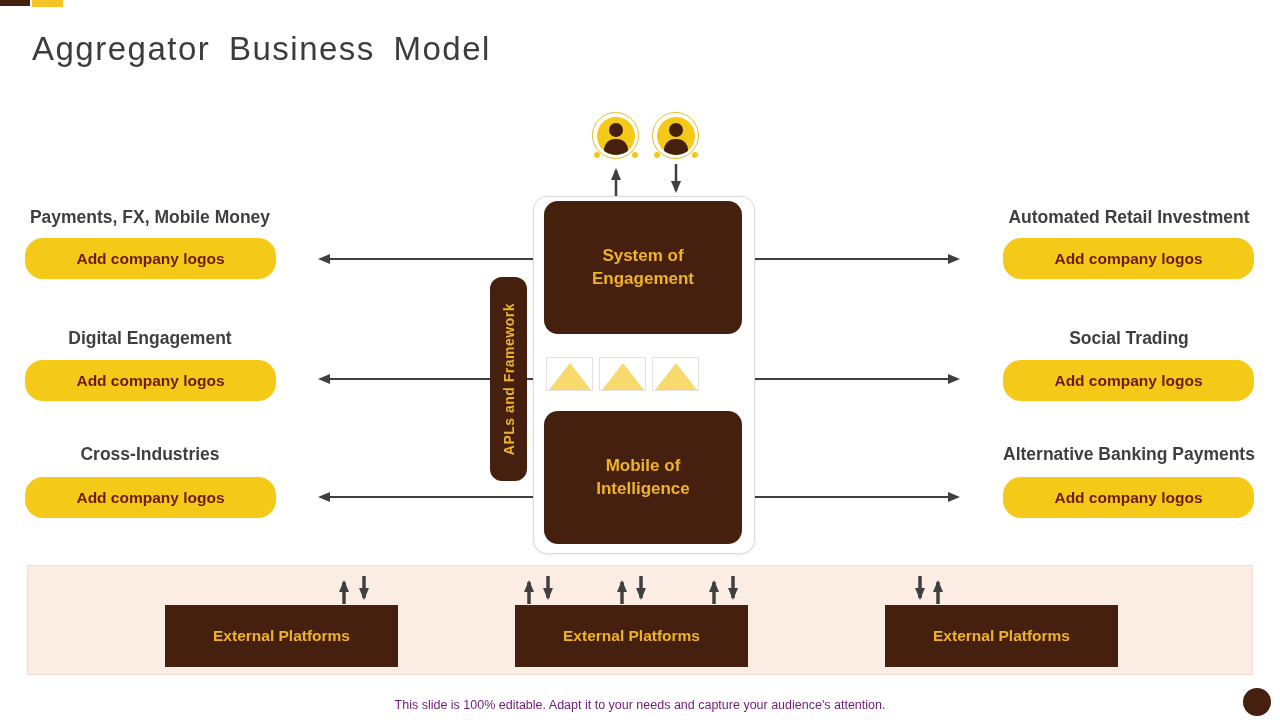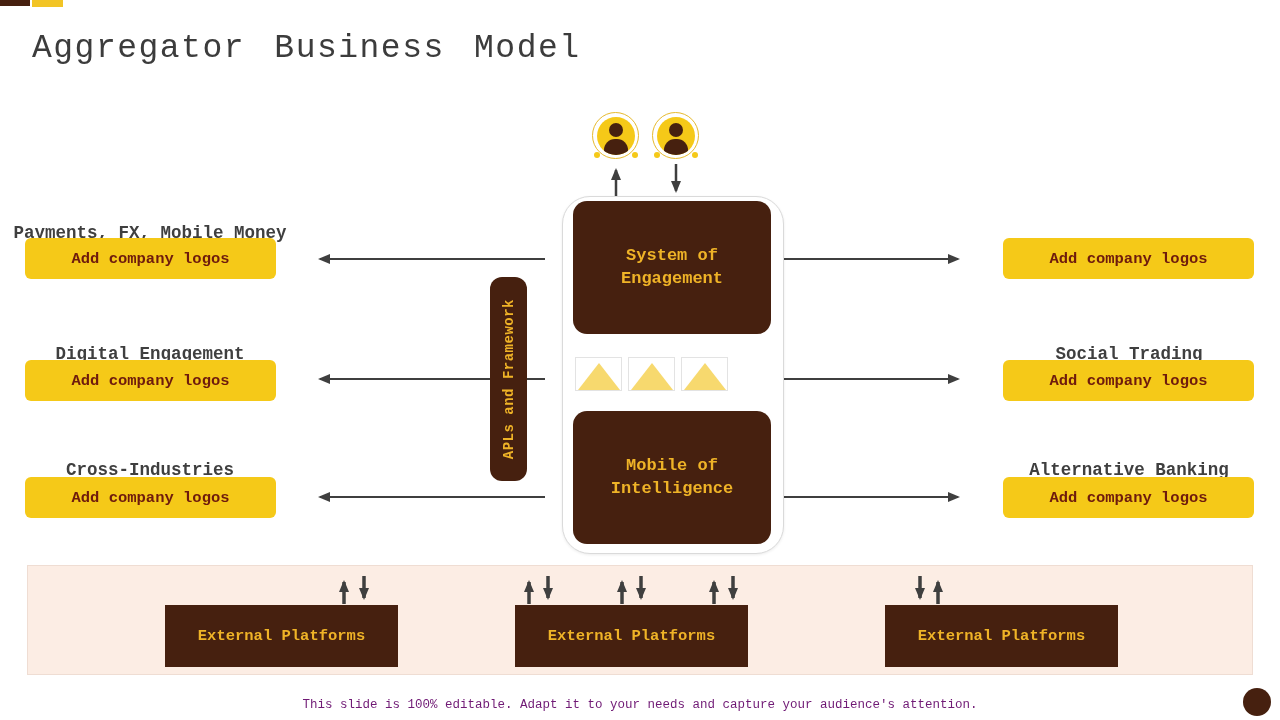--- a/index.html
+++ b/index.html
@@ -1,18 +1,18 @@
 <!DOCTYPE html>
 <html><head>
 <meta charset="utf-8">
 <style>
   html,body{margin:0;padding:0;background:#ffffff;}
   .slide{
     position:relative;width:1280px;height:720px;background:#ffffff;overflow:hidden;
-    font-family:Liberation Mono, monospace;
+    font-family:Liberation Sans, sans-serif;
   }
   
   .strip-brown{position:absolute;left:0;top:0;width:30px;height:6px;background:#46200F;}
   .strip-yellow{position:absolute;left:32px;top:0;width:31px;height:7px;background:#F2C425;}
   
   .title{
     position:absolute;left:32px;top:30px;width:700px;
     font-size:33px;color:#3C3C3C;letter-spacing:1.5px;word-spacing:8px;font-weight:400;
   }
   
@@ -24,22 +24,22 @@
   .user-icon .dot.dl{left:2px;bottom:2px;}
   .user-icon .dot.dr{right:2px;bottom:2px;}
   .user-icon .face{
     position:absolute;left:5px;top:5px;width:38px;height:38px;border-radius:50%;
     background:#F5C918;overflow:hidden;
   }
   .user-icon .head{position:absolute;left:12px;top:6px;width:14px;height:14px;border-radius:50%;background:#46200F;}
   .user-icon .body{position:absolute;left:7px;top:22px;width:24px;height:18px;border-radius:11px 11px 4px 4px;background:#46200F;}
   
   .center-panel{
-    position:absolute;left:562px;top:196px;width:220px;height:356px;z-index:3;
-    background:#ffffff;border:1px solid #DADADA;border-radius:28px;
+    position:absolute;left:533px;top:196px;width:220px;height:356px;z-index:3;
+    background:#ffffff;border:1px solid #DADADA;border-radius:14px;
     box-shadow:0 1px 3px rgba(0,0,0,0.08);
   }
   .sys-box{
     position:absolute;left:10px;width:198px;height:133px;background:#46200F;border-radius:14px;
     display:flex;align-items:center;justify-content:center;text-align:center;
     color:#EFB327;font-weight:bold;font-size:17px;line-height:1.35;
   }
   .sys-box .txt{max-width:130px;}
   .sys-top{top:4px;}
   .sys-bottom{top:214px;}
@@ -53,24 +53,24 @@
   .api-bar{
     position:absolute;left:490px;top:277px;width:37px;height:204px;z-index:4;
     background:#46200F;border-radius:12px;display:flex;align-items:center;justify-content:center;
   }
   .api-bar .vtxt{
     writing-mode:vertical-rl;transform:rotate(180deg);
     color:#EFB327;font-weight:bold;font-size:14px;letter-spacing:0.5px;white-space:nowrap;
   }
   
   .side-label{
-    position:absolute;font-size:17.5px;font-weight:bold;color:#3F3F3F;text-align:center;width:280px;z-index:3;margin-top:16px;
+    position:absolute;font-size:17.5px;font-weight:bold;color:#3F3F3F;text-align:center;width:280px;z-index:3;
   }
   .logo-btn{
-    position:absolute;width:251px;height:41px;background:#F5C918;border-radius:6px;z-index:3;
+    position:absolute;width:251px;height:41px;background:#F5C918;border-radius:18px;z-index:3;
     display:flex;align-items:center;justify-content:center;
     color:#6E1B0D;font-weight:bold;font-size:15.5px;cursor:pointer;
   }
   .lbl-l{left:10px;}  .btn-l{left:25px;}
   .lbl-r{left:989px;} .btn-r{left:1003px;}
   .row1-lbl{top:207px;} .row1-btn{top:238px;}
   .row2-lbl{top:328px;} .row2-btn{top:360px;}
   .row3-lbl{top:444px;} .row3-btn{top:477px;}
   
   .band{
@@ -183,20 +183,21 @@
 
   <div class="side-label lbl-l row1-lbl">Payments, FX, Mobile Money</div>
   <div class="logo-btn btn-l row1-btn">Add company logos</div>
 
   <div class="side-label lbl-l row2-lbl">Digital Engagement</div>
   <div class="logo-btn btn-l row2-btn">Add company logos</div>
 
   <div class="side-label lbl-l row3-lbl">Cross-Industries</div>
   <div class="logo-btn btn-l row3-btn">Add company logos</div>
 
+  <div class="side-label lbl-r row1-lbl">Automated Retail Investment</div>
   <div class="logo-btn btn-r row1-btn">Add company logos</div>
 
   <div class="side-label lbl-r row2-lbl">Social Trading</div>
   <div class="logo-btn btn-r row2-btn">Add company logos</div>
 
   <div class="side-label lbl-r row3-lbl">Alternative Banking Payments</div>
   <div class="logo-btn btn-r row3-btn">Add company logos</div>
 
   <div class="band"></div>
   <div class="platform-box pb1">External Platforms</div>

